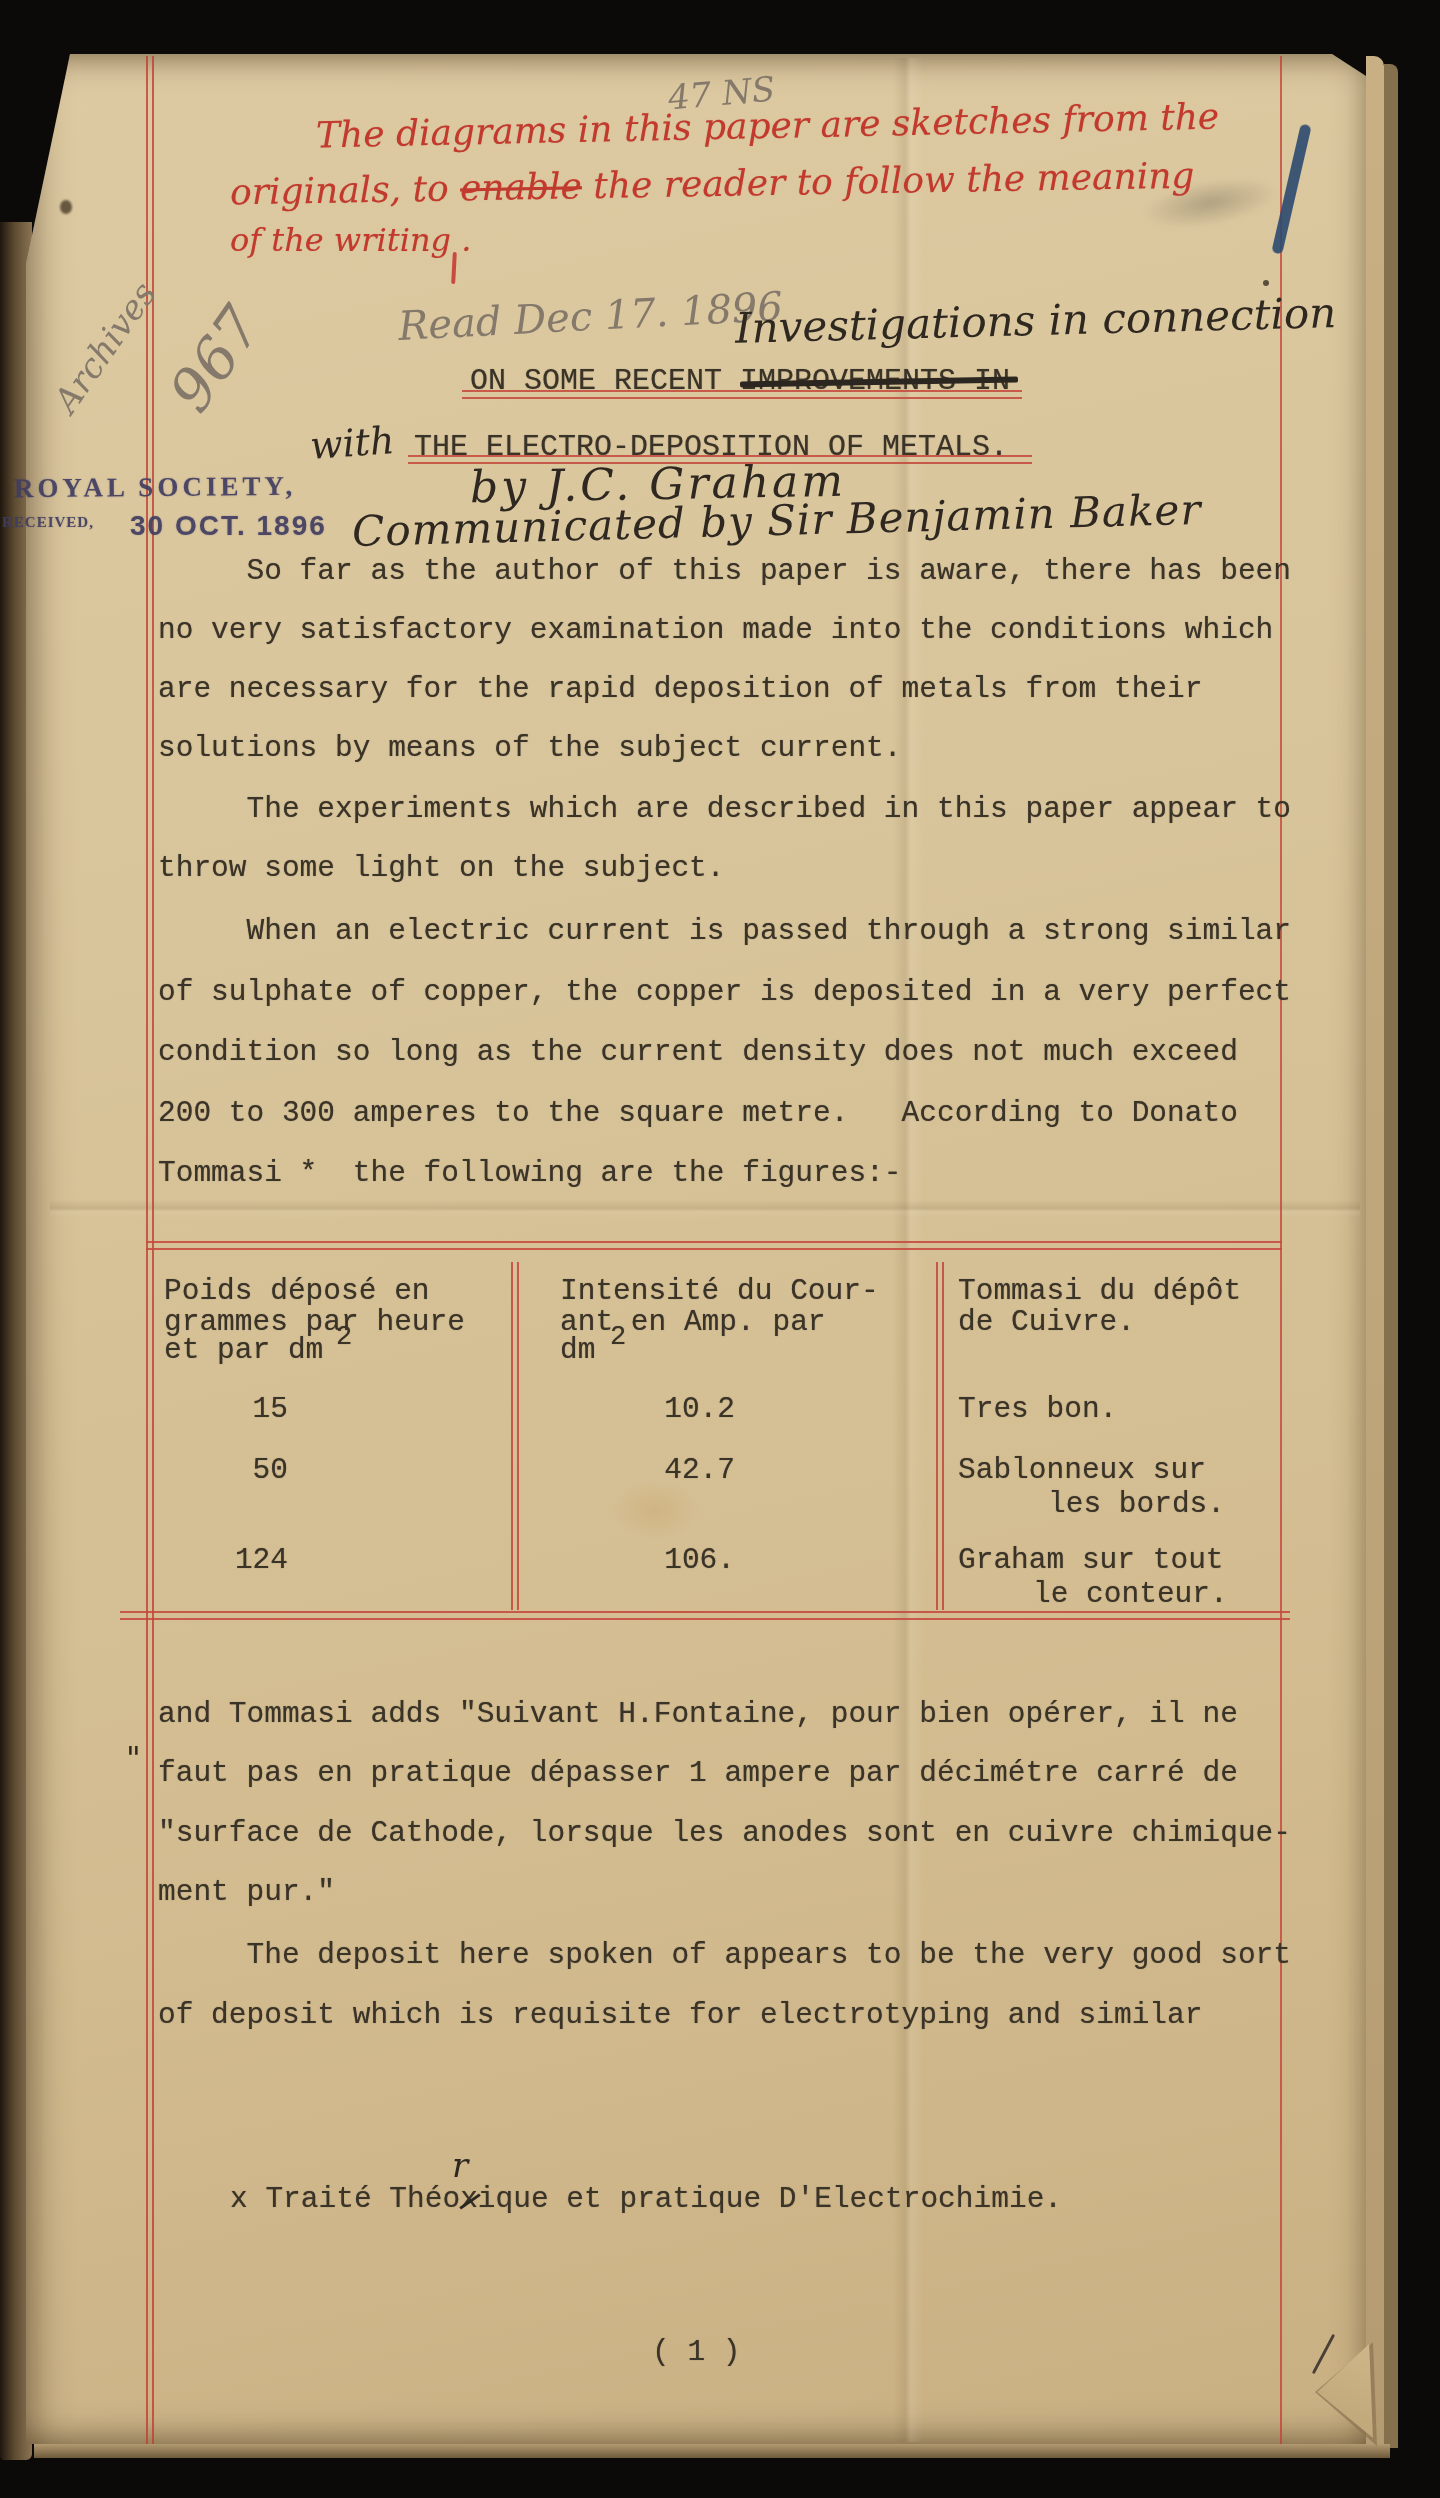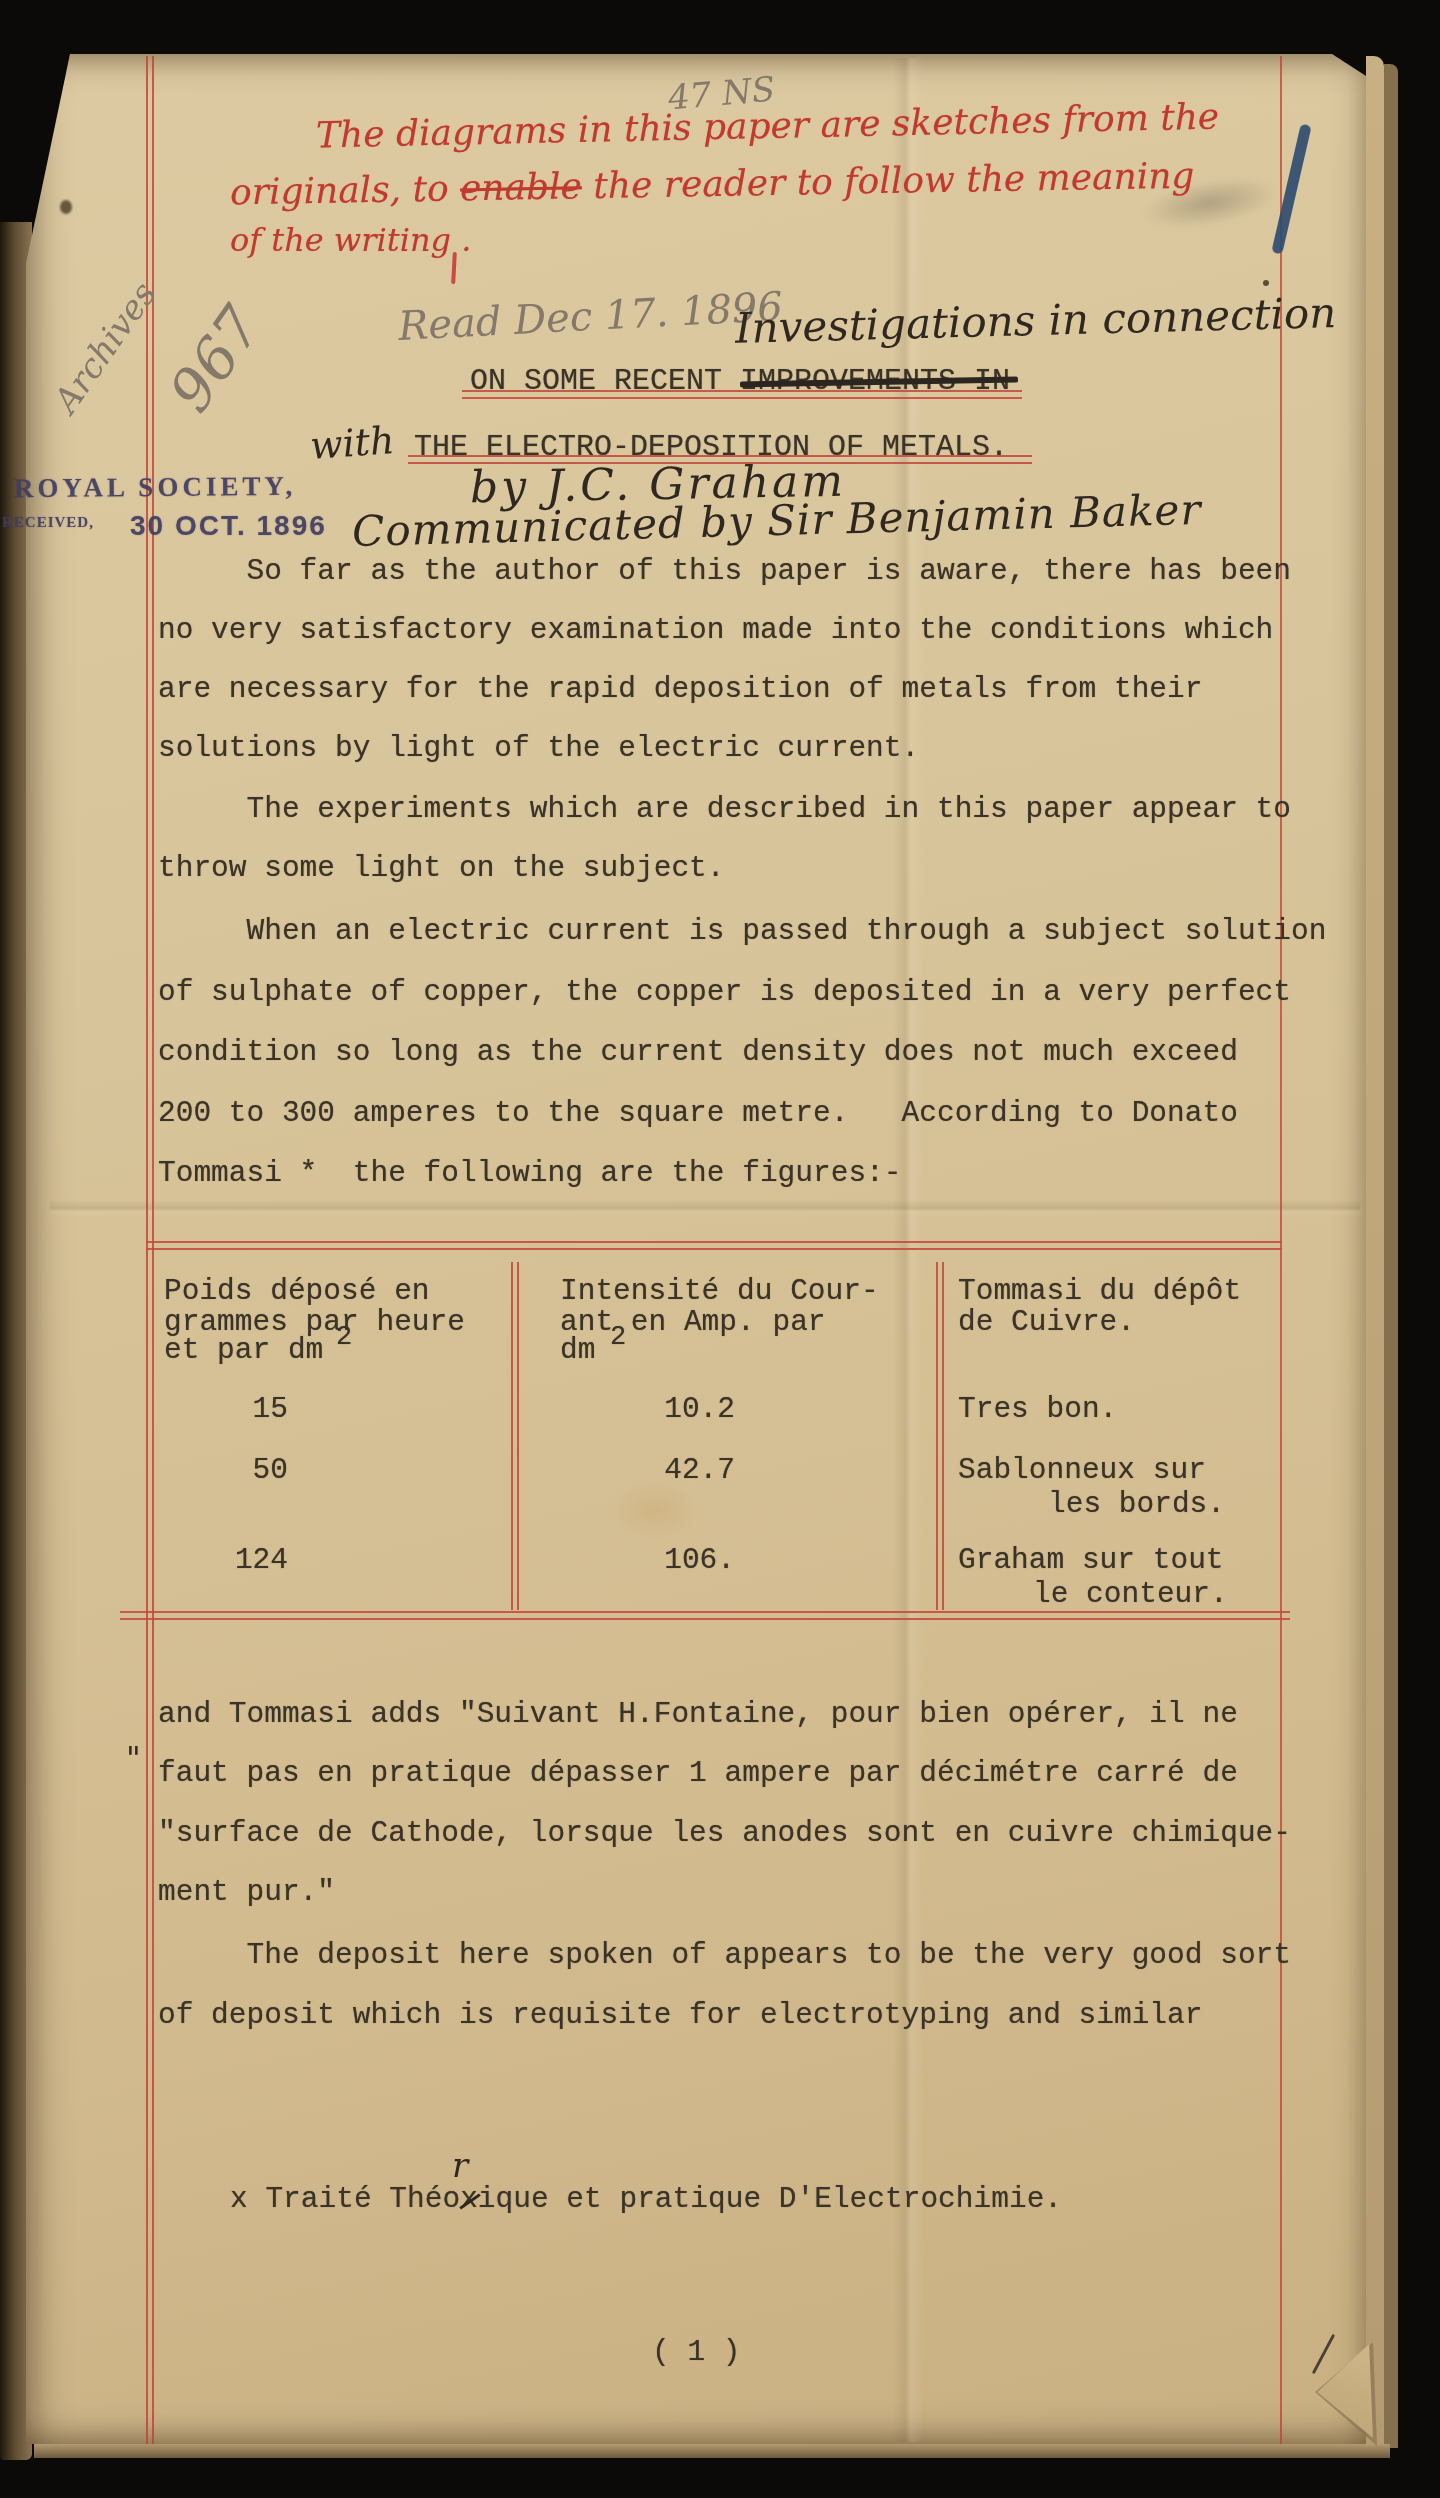--- a/index.html
+++ b/index.html
@@ -85,26 +85,26 @@
   <div class="ab typed" style="left:414px;top:432px;font-size:30px;">THE ELECTRO-DEPOSITION OF METALS.</div>
   <div class="ab red-dline" style="left:408px;top:455px;width:624px;height:5px;"></div>
 
   <div class="ab stamp-text" style="left:14px;top:472px;font-size:27px;letter-spacing:4px;transform:rotate(-.5deg);">ROYAL SOCIETY,</div>
   <div class="ab stamp-text" style="left:2px;top:514px;font-size:15px;letter-spacing:1px;">RECEIVED,</div>
   <div class="ab stamp-text" style="left:130px;top:510px;font-size:28px;letter-spacing:2px;font-family:'Liberation Sans',sans-serif;font-weight:bold;">30 OCT. 1896</div>
 
   <div class="ab typed" style="left:158px;top:557px;">     So far as the author of this paper is aware, there has been</div>
   <div class="ab typed" style="left:158px;top:616px;">no very satisfactory examination made into the conditions which</div>
   <div class="ab typed" style="left:158px;top:675px;">are necessary for the rapid deposition of metals from their</div>
-  <div class="ab typed" style="left:158px;top:734px;">solutions by light of the electric current.</div>
+  <div class="ab typed" style="left:158px;top:734px;">solutions by means of the subject current.</div>
 
   <div class="ab typed" style="left:158px;top:795px;">     The experiments which are described in this paper appear to</div>
   <div class="ab typed" style="left:158px;top:854px;">throw some light on the subject.</div>
 
-  <div class="ab typed" style="left:158px;top:917px;">     When an electric current is passed through a subject solution</div>
+  <div class="ab typed" style="left:158px;top:917px;">     When an electric current is passed through a strong similar</div>
   <div class="ab typed" style="left:158px;top:978px;">of sulphate of copper, the copper is deposited in a very perfect</div>
   <div class="ab typed" style="left:158px;top:1038px;">condition so long as the current density does not much exceed</div>
   <div class="ab typed" style="left:158px;top:1099px;">200 to 300 amperes to the square metre.   According to Donato</div>
   <div class="ab typed" style="left:158px;top:1159px;">Tommasi *  the following are the figures:-</div>
 
   <div class="ab red-dline" style="left:146px;top:1241px;width:1136px;height:5px;"></div>
   <div class="ab red-vline" style="left:511px;top:1262px;width:4px;height:348px;"></div>
   <div class="ab red-vline" style="left:936px;top:1262px;width:4px;height:348px;"></div>
   <div class="ab red-dline" style="left:120px;top:1611px;width:1170px;height:5px;"></div>
 

